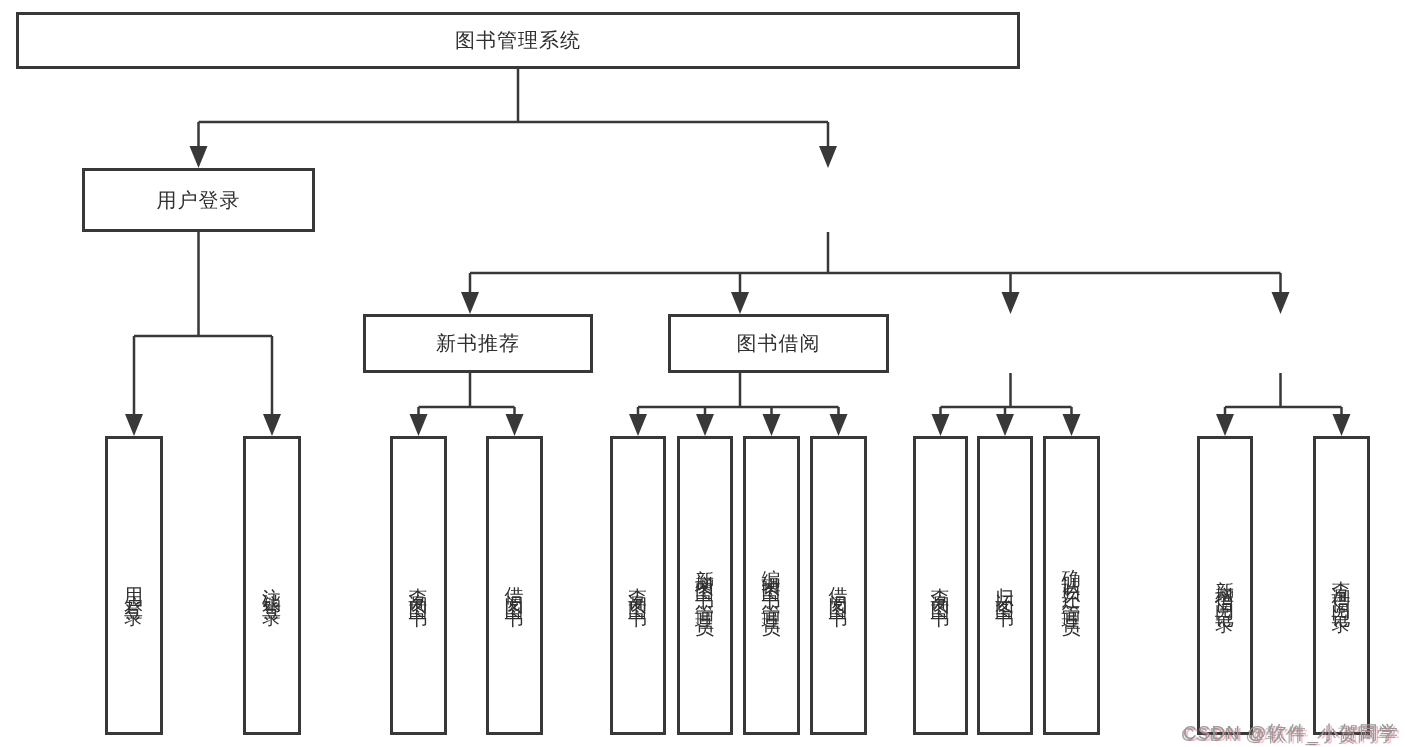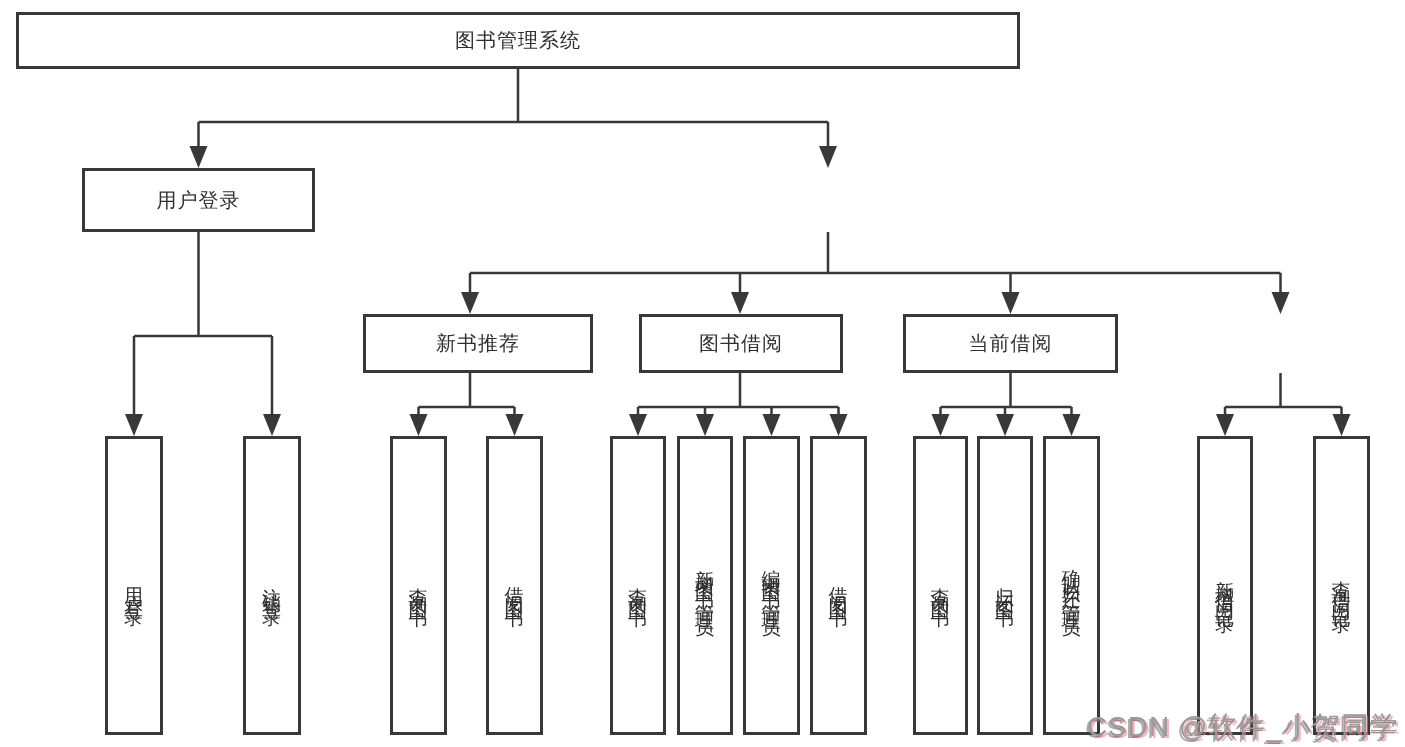--- a/index.html
+++ b/index.html
@@ -27,21 +27,21 @@
     text-orientation:mixed;
     font-size:19px;
     letter-spacing:7px;
     line-height:1;
   }
   .watermark{
     position:absolute;
     right:6px;
     bottom:1px;
     z-index:3;
-    font-size:28px;
+    font-size:19px;
     color:#9a9a9a;
     letter-spacing:1px;
     text-shadow:-2px 2px 0 rgba(70,70,70,0.45), 2px 2px 1px rgba(240,130,150,0.65);
     white-space:nowrap;
   }
 </style>
 </head>
 <body>
 
 <div id="stage">
@@ -73,25 +73,22 @@
     <span>图书管理系统</span>
   </div>
 
   <div class="box h" style="left:82px;top:168px;width:233px;height:64px">
     <span>用户登录</span>
   </div>
 
   <div class="box h" style="left:363px;top:314px;width:230px;height:59px">
     <span>新书推荐</span>
   </div>
-  <div class="box h" style="left:639px;top:314px;width:204px;height:59px">
+  <div class="box h" style="left:668px;top:314px;width:221px;height:59px">
     <span>图书借阅</span>
-  </div>
-  <div class="box h" style="left:903px;top:314px;width:215px;height:59px">
-    <span>当前借阅</span>
   </div>
 
   <div class="box v" style="left:105px;top:436px;width:58px;height:299px">
     <span>用户登录</span>
   </div>
   <div class="box v" style="left:243px;top:436px;width:58px;height:299px">
     <span>注销登录</span>
   </div>
 
   <div class="box v" style="left:390px;top:436px;width:57px;height:299px">

